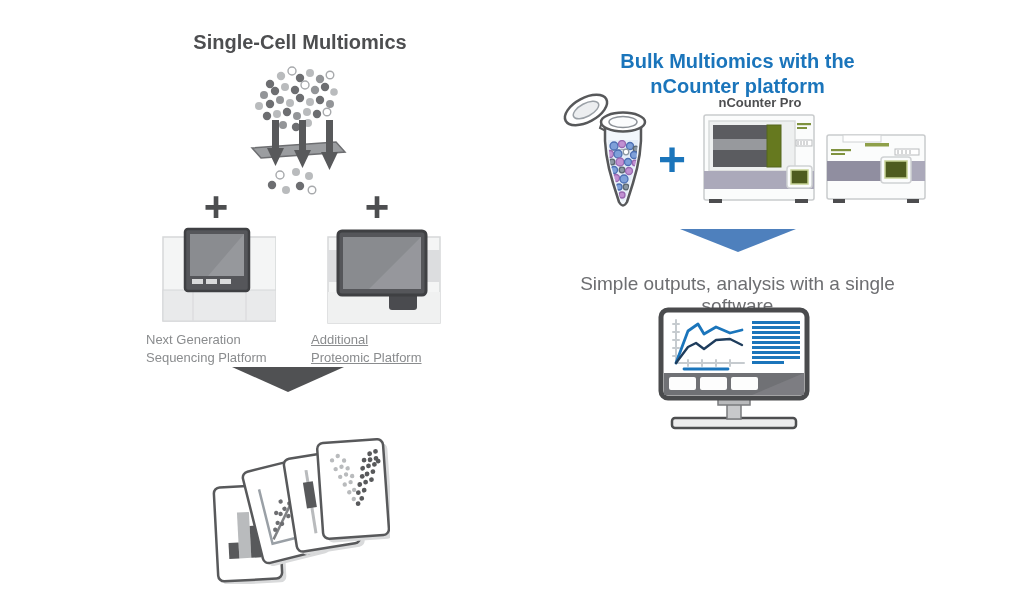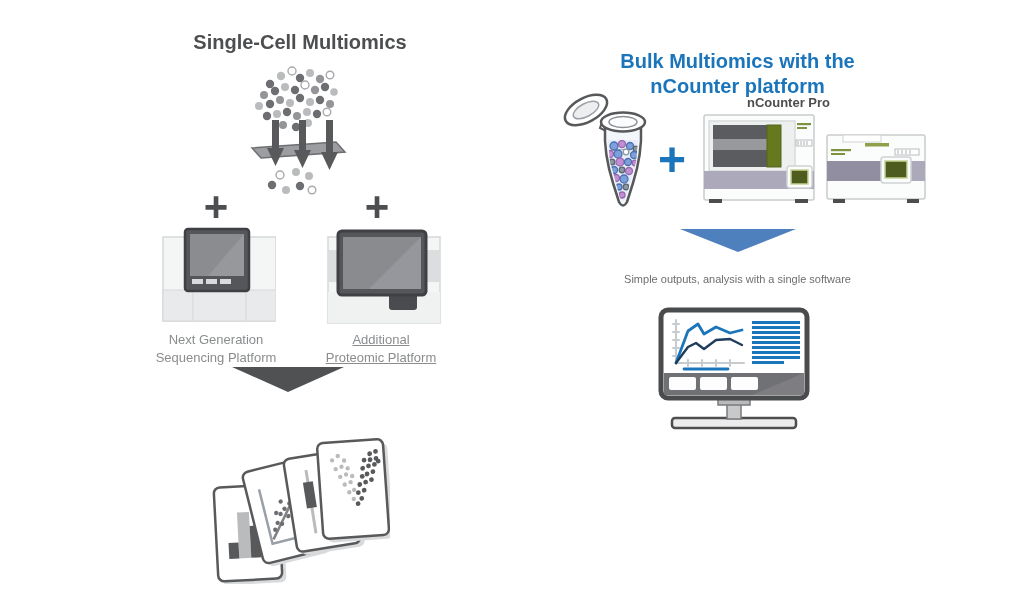--- a/index.html
+++ b/index.html
@@ -3,22 +3,22 @@
 <meta charset="utf-8">
 <style>
   html,body{margin:0;padding:0;background:#ffffff;}
   #canvas{position:relative;width:1024px;height:590px;background:#ffffff;overflow:hidden;
           font-family:"Liberation Sans", sans-serif;}
   .abs{position:absolute;}
   .title{font-size:20px;font-weight:bold;color:#4d4e50;text-align:center;white-space:pre-line;line-height:1.25;}
   .title.blue{color:#1b75bb;}
   .plus{font-weight:bold;color:#4d4e50;text-align:center;}
   .plus.blue{color:#1b75bb;}
-  .platform-label{font-size:13px;color:#8a8c8e;text-align:center;white-space:pre-line;line-height:1.35;}
-  .caption{font-size:11px;color:#6d6e71;text-align:center;}
+  .platform-label{font-size:13px;color:#8a8c8e;white-space:pre-line;line-height:1.35;}
+  .caption{font-size:19px;color:#6d6e71;text-align:center;}
   .inst-label{font-size:13px;font-weight:bold;color:#4d4e50;text-align:center;}
   .tri-down{width:0;height:0;border-left:56px solid transparent;border-right:56px solid transparent;}
   .tri-dark{border-top:25px solid #505153;}
   .tri-blue{border-left:58px solid transparent;border-right:58px solid transparent;border-top:23px solid #4e80bd;}
 </style>
 </head>
 <body>
 
 <div id="canvas">
 
@@ -243,21 +243,21 @@
         <circle cx="70" cy="99" r="2.8" fill="#8c98a3" stroke="#5b6770"></circle>
           <circle cx="66" cy="107" r="3" fill="#c190d2" stroke="#9a68b1"></circle>
       </g>
     </g>
     <ellipse cx="67" cy="34" rx="22" ry="9.5" fill="#ffffff" stroke="#57585a" stroke-width="2.5"></ellipse>
     <ellipse cx="67" cy="34" rx="14" ry="5.5" fill="#fbfcfd" stroke="#8b9096" stroke-width="1.5"></ellipse>
   </svg>
 
   <div class="abs plus blue" style="left:647px;top:134px;width:50px;height:52px;line-height:52px;font-size:48px;">+</div>
 
-  <div class="abs inst-label" style="left:690px;top:95px;width:140px;text-align:right;">nCounter Pro</div>
+  <div class="abs inst-label" style="left:690px;top:95px;width:140px;">nCounter Pro</div>
 
   <svg class="abs" style="left:703px;top:113px;" width="224" height="92" viewBox="0 0 224 92">
 
     <g>
       <rect x="1" y="2" width="110" height="85" rx="2" fill="#fbfcfc" stroke="#c9cbcd" stroke-width="1.5"></rect>
       <rect x="6" y="8" width="86" height="50" fill="#eef0f0" stroke="#d8dada" stroke-width="1.5"></rect>
       <rect x="10" y="12" width="68" height="42" fill="#5b5c60"></rect>
       <rect x="10" y="26" width="56" height="11" fill="#97999d"></rect>
       <rect x="64" y="12" width="14" height="42" fill="#66791f" stroke="#55661e" stroke-width="1"></rect>
       <rect x="94" y="10" width="14" height="2.2" fill="#7f923f"></rect>

